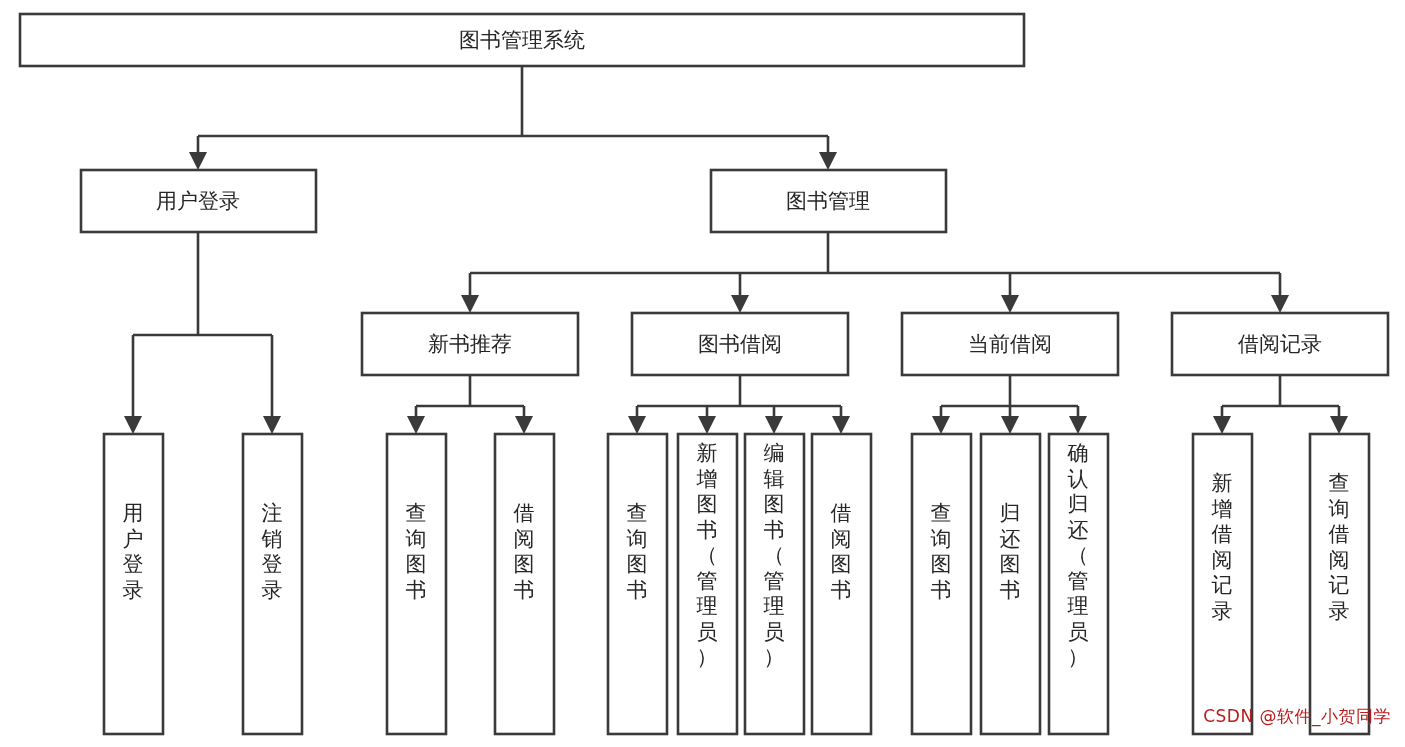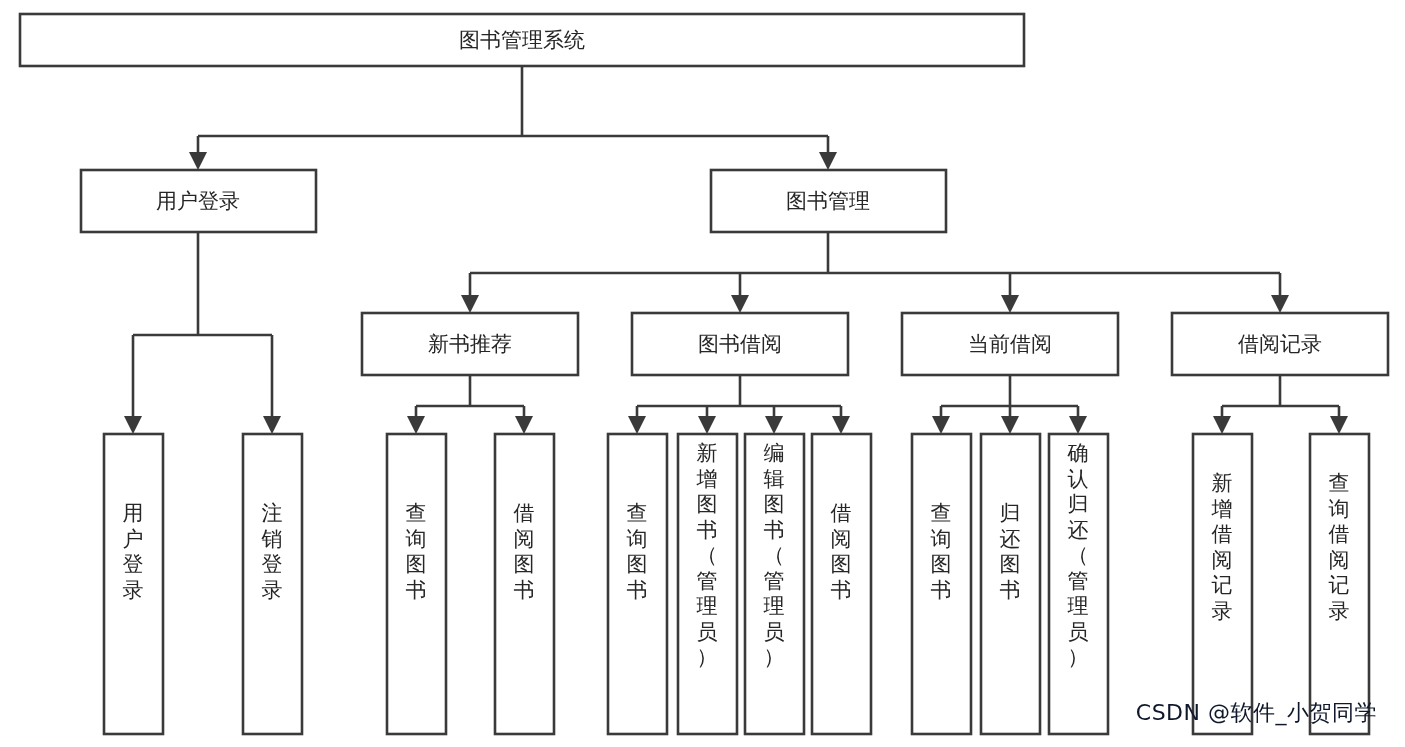--- a/index.html
+++ b/index.html
@@ -51,25 +51,25 @@
     dominant-baseline: middle;
   }
   .node-label-vert {
     fill: #262626;
     font-family: "DejaVu Sans", "Liberation Sans", sans-serif;
     font-size: 21px;
     text-anchor: middle;
   }
   .watermark {
     position: absolute;
-    right: 28px;
+    right: 14px;
     bottom: 6px;
     font-family: "DejaVu Sans", "Liberation Sans", sans-serif;
-    font-size: 22px;
-    color: #0f172a;
+    font-size: 17px;
+    color: #b91c1c;
     letter-spacing: 0.5px;
     white-space: nowrap;
     user-select: none;
   }
 </style>
 </head>
 <body>
 
 <div id="diagram-root">
 

